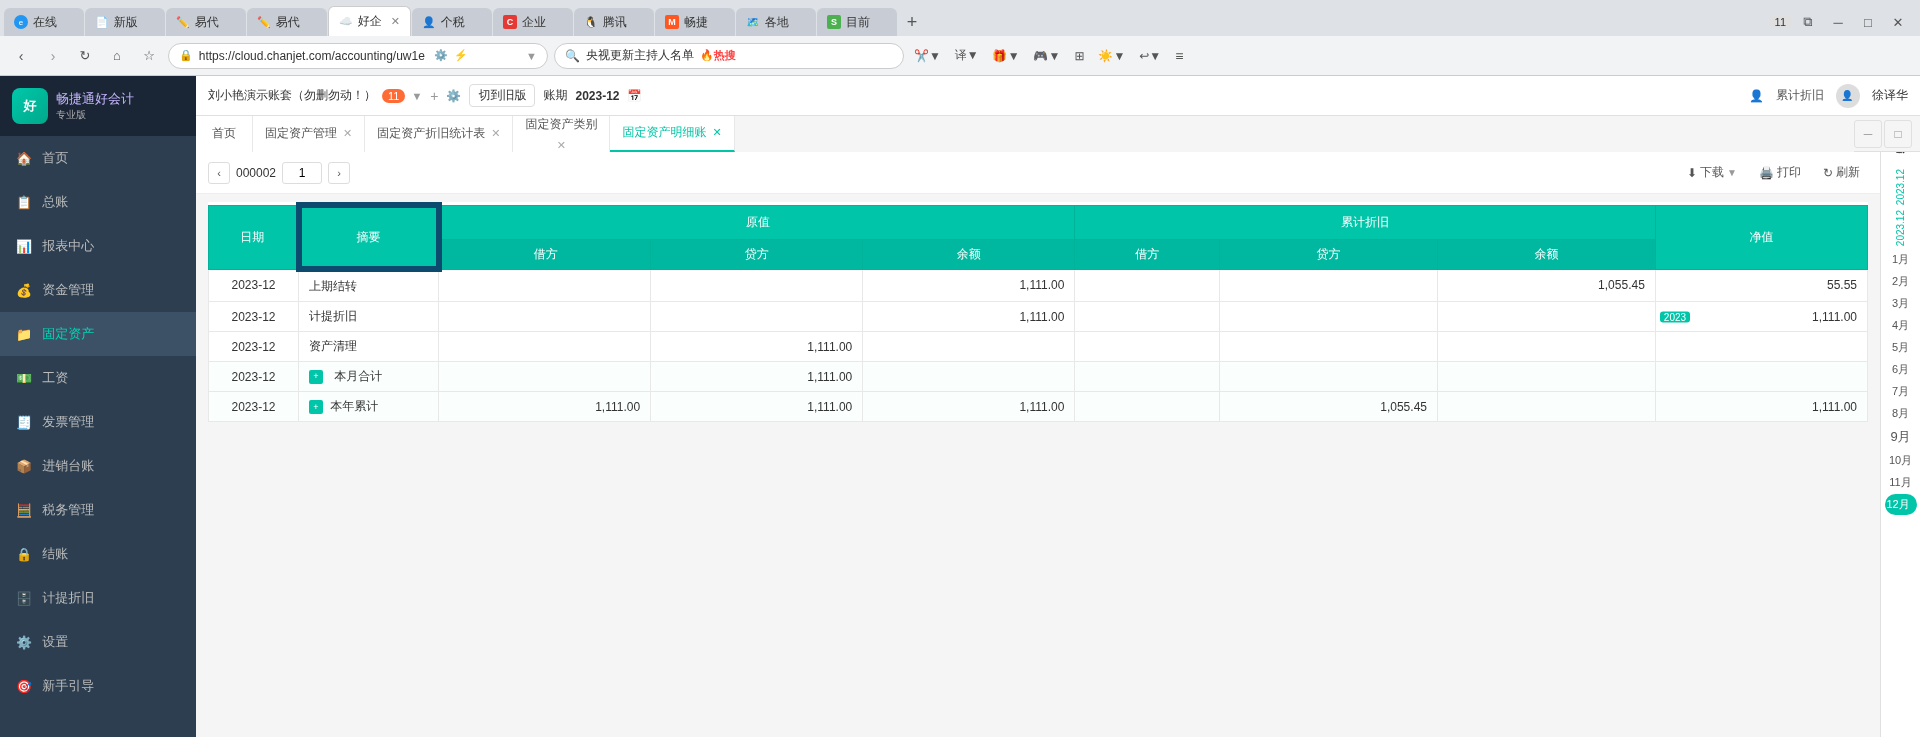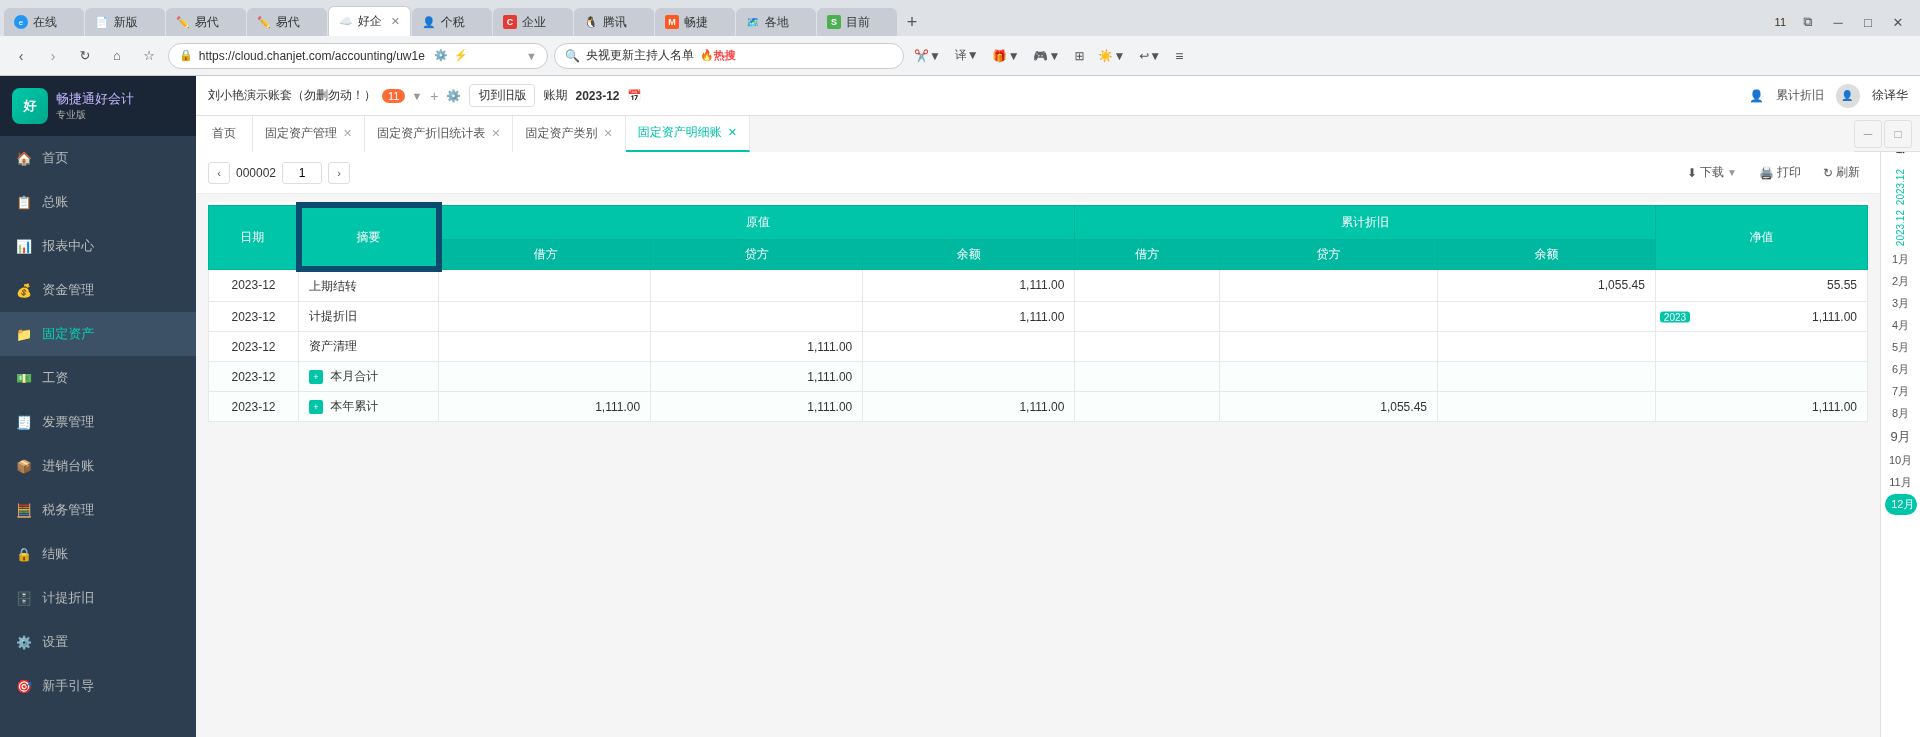--- a/index.html
+++ b/index.html
@@ -188,21 +188,21 @@
         <span>首页</span>
       </div>
       <div style="display:flex;align-items:center;height:36px;padding:0 12px;font-size:12px;cursor:pointer;color:#555;border-right:1px solid #e8e8e8;white-space:nowrap;background:#fff;gap:6px;">
         <span>固定资产管理</span>
         <span style="font-size:11px;color:#aaa;cursor:pointer;">✕</span>
       </div>
       <div style="display:flex;align-items:center;height:36px;padding:0 12px;font-size:12px;cursor:pointer;color:#555;border-right:1px solid #e8e8e8;white-space:nowrap;background:#fff;gap:6px;">
         <span>固定资产折旧统计表</span>
         <span style="font-size:11px;color:#aaa;cursor:pointer;">✕</span>
       </div>
-      <div style="display:flex;align-items:center;height:36px;padding:0 12px;font-size:12px;cursor:pointer;color:#555;border-right:1px solid #e8e8e8;white-space:nowrap;background:#fff;gap:6px;">
+      <div style="display:flex;align-items:center;height:36px;padding:0 12px;font-size:12px;cursor:pointer;color:#555;border-right:1px solid #e8e8e8;white-space:nowrap;background:#fff;gap:6px;flex-direction:column;">
         <span>固定资产类别</span>
         <span style="font-size:11px;color:#aaa;cursor:pointer;">✕</span>
       </div>
       <div style="display:flex;align-items:center;height:36px;padding:0 12px;font-size:12px;cursor:pointer;color:#00c5a8;border-right:1px solid #e8e8e8;white-space:nowrap;background:#fff;gap:6px;border-bottom:2px solid #00c5a8;">
         <span>固定资产明细账</span>
         <span style="font-size:11px;color:#00c5a8;cursor:pointer;">✕</span>
       </div>
       <div style="flex:1;background:#f5f5f5;height:36px;"></div>
       <div style="width:28px;height:28px;display:flex;align-items:center;justify-content:center;cursor:pointer;font-size:12px;color:#999;border:1px solid #e0e0e0;border-radius:3px;margin-right:2px;">─</div>
       <div style="width:28px;height:28px;display:flex;align-items:center;justify-content:center;cursor:pointer;font-size:12px;color:#999;border:1px solid #e0e0e0;border-radius:3px;margin-right:8px;">□</div>
@@ -335,21 +335,21 @@
                 <td style="padding:6px 10px;font-size:12px;border:1px solid #e8e8e8;text-align:right;color:#333;"></td>
                 <td style="padding:6px 10px;font-size:12px;border:1px solid #e8e8e8;text-align:right;color:#333;"></td>
                 <td style="padding:6px 10px;font-size:12px;border:1px solid #e8e8e8;text-align:right;color:#333;"></td>
                 <td style="padding:6px 10px;font-size:12px;border:1px solid #e8e8e8;text-align:right;color:#333;"></td>
               </tr>
 
               <tr style="background:#fafffe;">
                 <td style="padding:6px 10px;font-size:12px;border:1px solid #e8e8e8;text-align:center;color:#333;">
                   <span>2023-12</span>
                 </td>
-                <td style="padding:6px 10px;font-size:12px;border:1px solid #e8e8e8;text-align:left;color:#333;">
+                <td style="padding:6px 10px;font-size:12px;border:1px solid #e8e8e8;text-align:left;color:#333;font-family:Liberation Mono, monospace;">
                   <span style="display:inline-flex;width:14px;height:14px;background:#00c5a8;color:white;border-radius:2px;align-items:center;justify-content:center;font-size:9px;margin-right:4px;vertical-align:middle;">+</span>
                   <span>本月合计</span>
                 </td>
                 <td style="padding:6px 10px;font-size:12px;border:1px solid #e8e8e8;text-align:right;color:#333;"></td>
                 <td style="padding:6px 10px;font-size:12px;border:1px solid #e8e8e8;text-align:right;color:#333;">
                   <span>1,111.00</span>
                 </td>
                 <td style="padding:6px 10px;font-size:12px;border:1px solid #e8e8e8;text-align:right;color:#333;"></td>
                 <td style="padding:6px 10px;font-size:12px;border:1px solid #e8e8e8;text-align:right;color:#333;"></td>
                 <td style="padding:6px 10px;font-size:12px;border:1px solid #e8e8e8;text-align:right;color:#333;"></td>
@@ -418,19 +418,19 @@
         </div>
         <div style="width:32px;padding:3px 2px;text-align:center;font-size:13px;color:#555;cursor:pointer;border-radius:3px;">
           <span>9月</span>
         </div>
         <div style="width:32px;padding:3px 2px;text-align:center;font-size:11px;color:#555;cursor:pointer;border-radius:3px;">
           <span>10月</span>
         </div>
         <div style="width:32px;padding:3px 2px;text-align:center;font-size:11px;color:#555;cursor:pointer;border-radius:3px;">
           <span>11月</span>
         </div>
-        <div style="width:32px;padding:3px 2px;text-align:right;font-size:11px;cursor:pointer;border-radius:12px;background:#00c5a8;color:white;">
+        <div style="width:32px;padding:3px 2px;text-align:left;font-size:11px;cursor:pointer;border-radius:12px;background:#00c5a8;color:white;">
           <span>12月</span>
         </div>
       </div>
     </div>
   </div>
 </div>
 
 </body></html>

